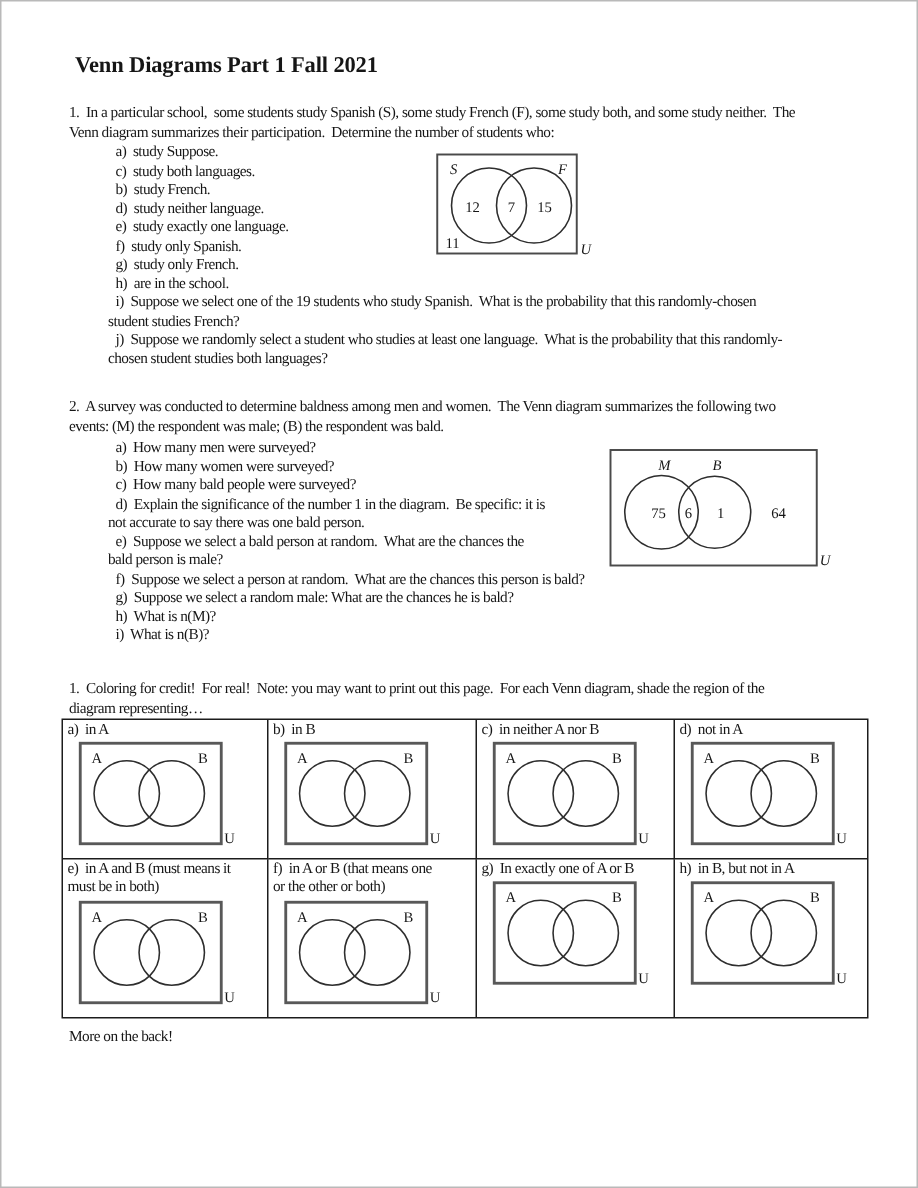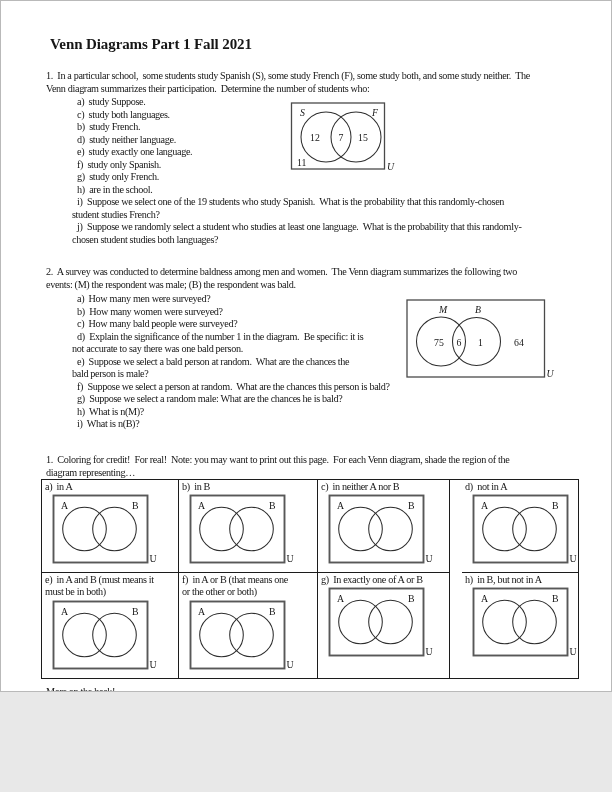--- a/index.html
+++ b/index.html
@@ -1,17 +1,17 @@
 <!DOCTYPE html>
 <html><head>
 <meta charset="utf-8">
 <style>
   html,body{margin:0;padding:0;background:#e8e8e8;}
   .page{
-    position:relative;width:612px;height:692px;background:#ffffff;
+    position:relative;width:612px;height:792px;background:#ffffff;
     font-family:"Liberation Serif","DejaVu Serif",serif;
     font-size:10.2px;color:#161616;letter-spacing:-0.35px;
     border:1px solid #b9b9b9;box-sizing:border-box;overflow:hidden;
     margin:0 auto;
   }
   .abs{position:absolute;}
   .title{font-size:15px;font-weight:bold;letter-spacing:-0.1px;white-space:pre;}
   .line{line-height:12.5px;white-space:pre;}
   .items .line{padding-left:0;}
   .items .cont{margin-left:-5px;}
@@ -23,21 +23,21 @@
   svg.venn text.it{font-style:italic;}
   svg.venn text.mid{text-anchor:middle;}
   
   .grid{
     position:absolute;left:40px;top:478px;width:538px;height:200px;
     border:1px solid #1c1c1c;box-sizing:border-box;
     display:grid;grid-template-columns:137px 139px 132px 128px;grid-template-rows:93px 105px;
   }
   .cell{border-right:1px solid #1c1c1c;border-bottom:1px solid #1c1c1c;
         box-sizing:border-box;padding:1px 3px 0 3px;position:relative;}
-  .cell.lastcol{border-right:none;margin-left:12px;}
+  .cell.lastcol{border-right:none;}
   .cell.lastrow{border-bottom:none;}
   .cell .line{line-height:12.4px;}
   .cell svg.venn{position:static;display:block;margin:1px 0 0 7px;}
 </style>
 </head>
 <body>
 
 <div class="page">
 
   <div class="abs title" style="left:49px;top:35px">Venn Diagrams Part 1 Fall 2021</div>

